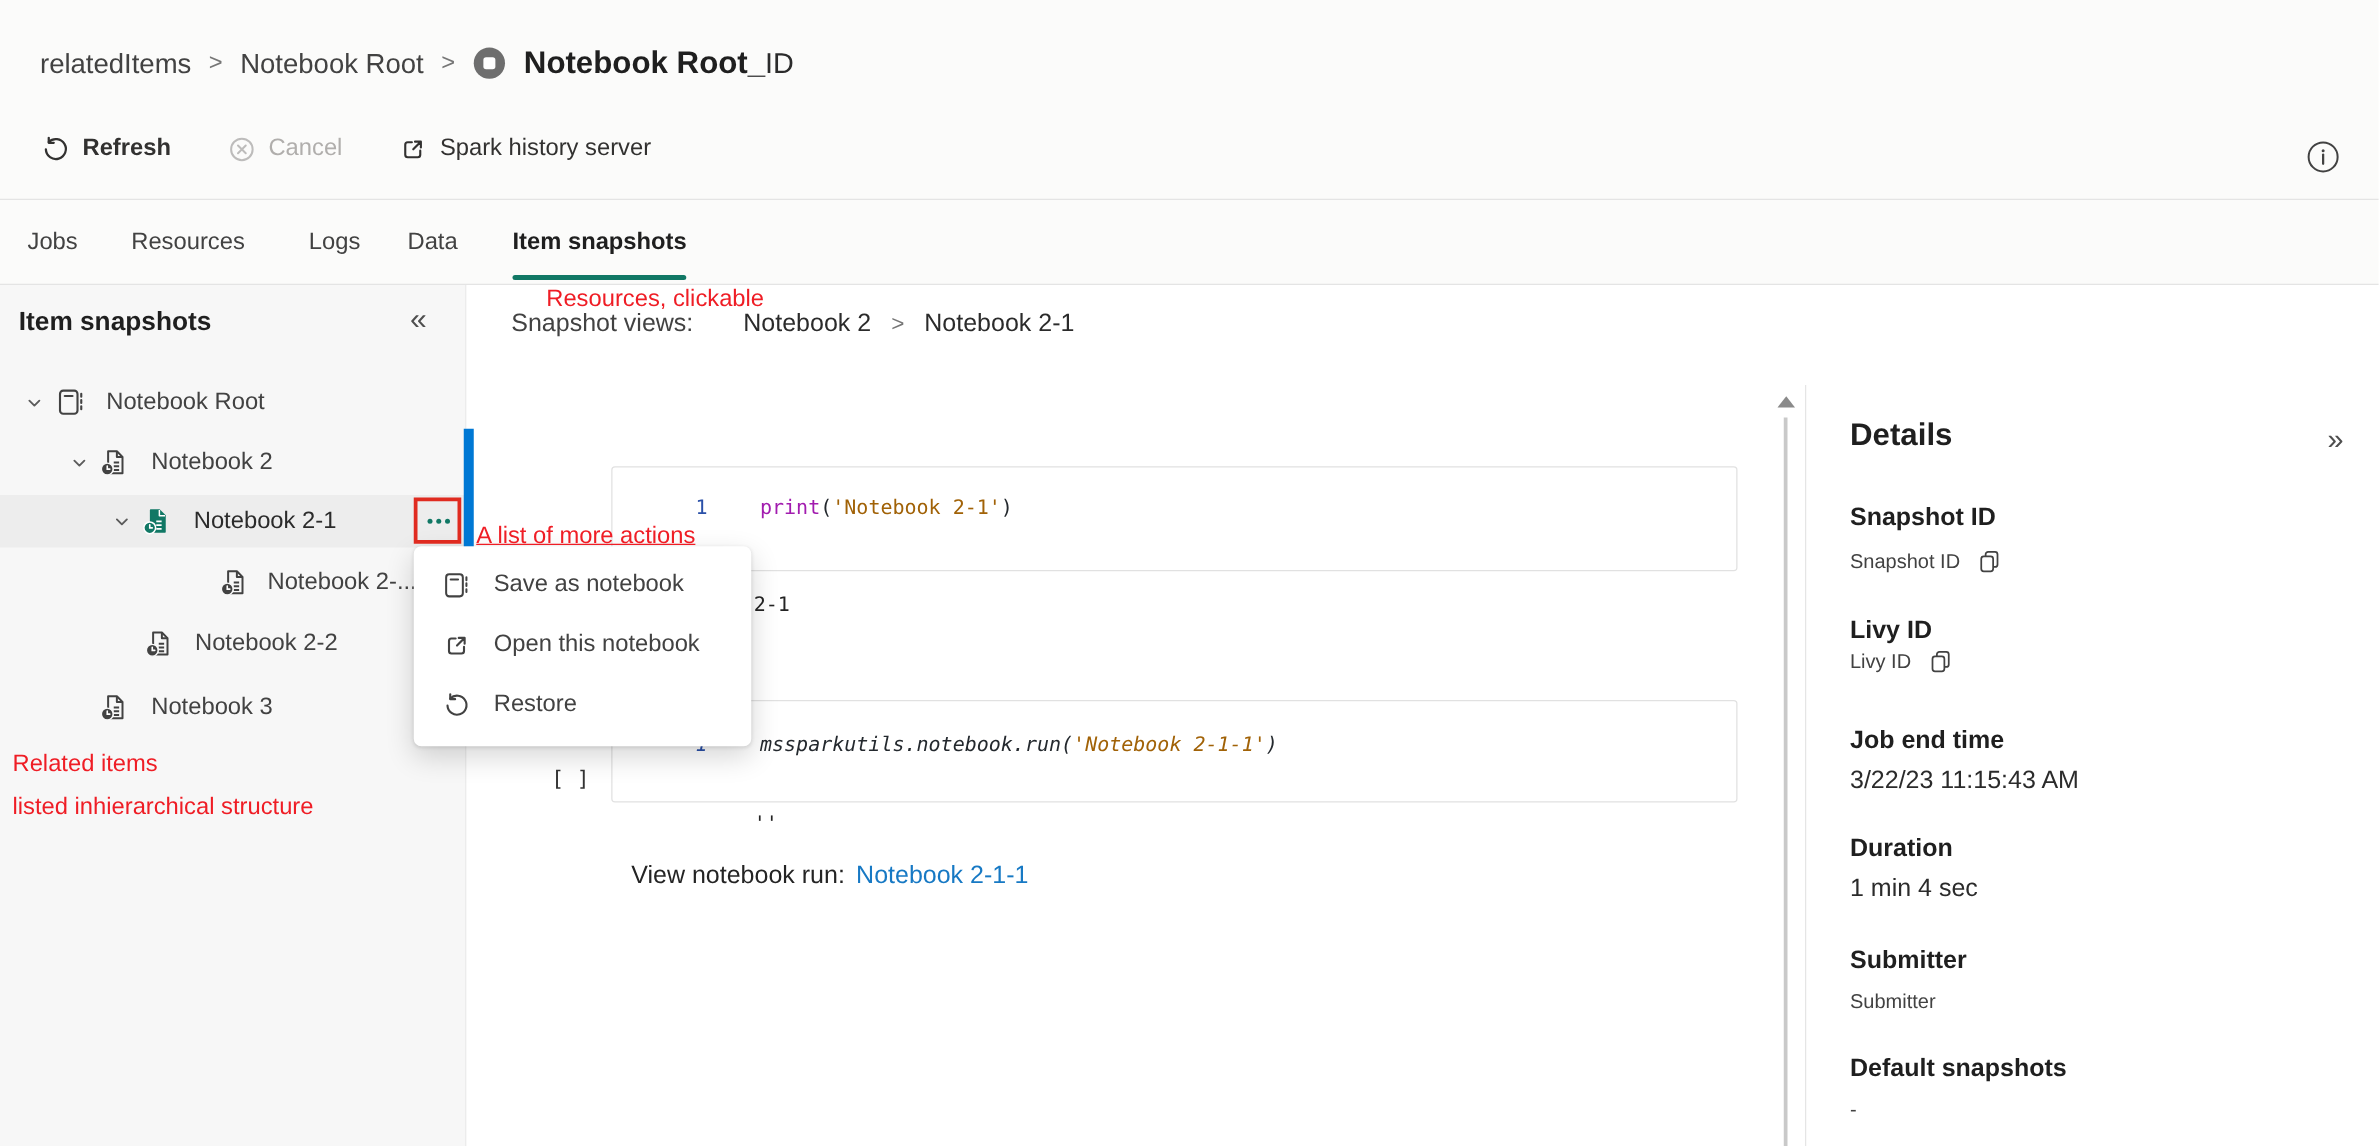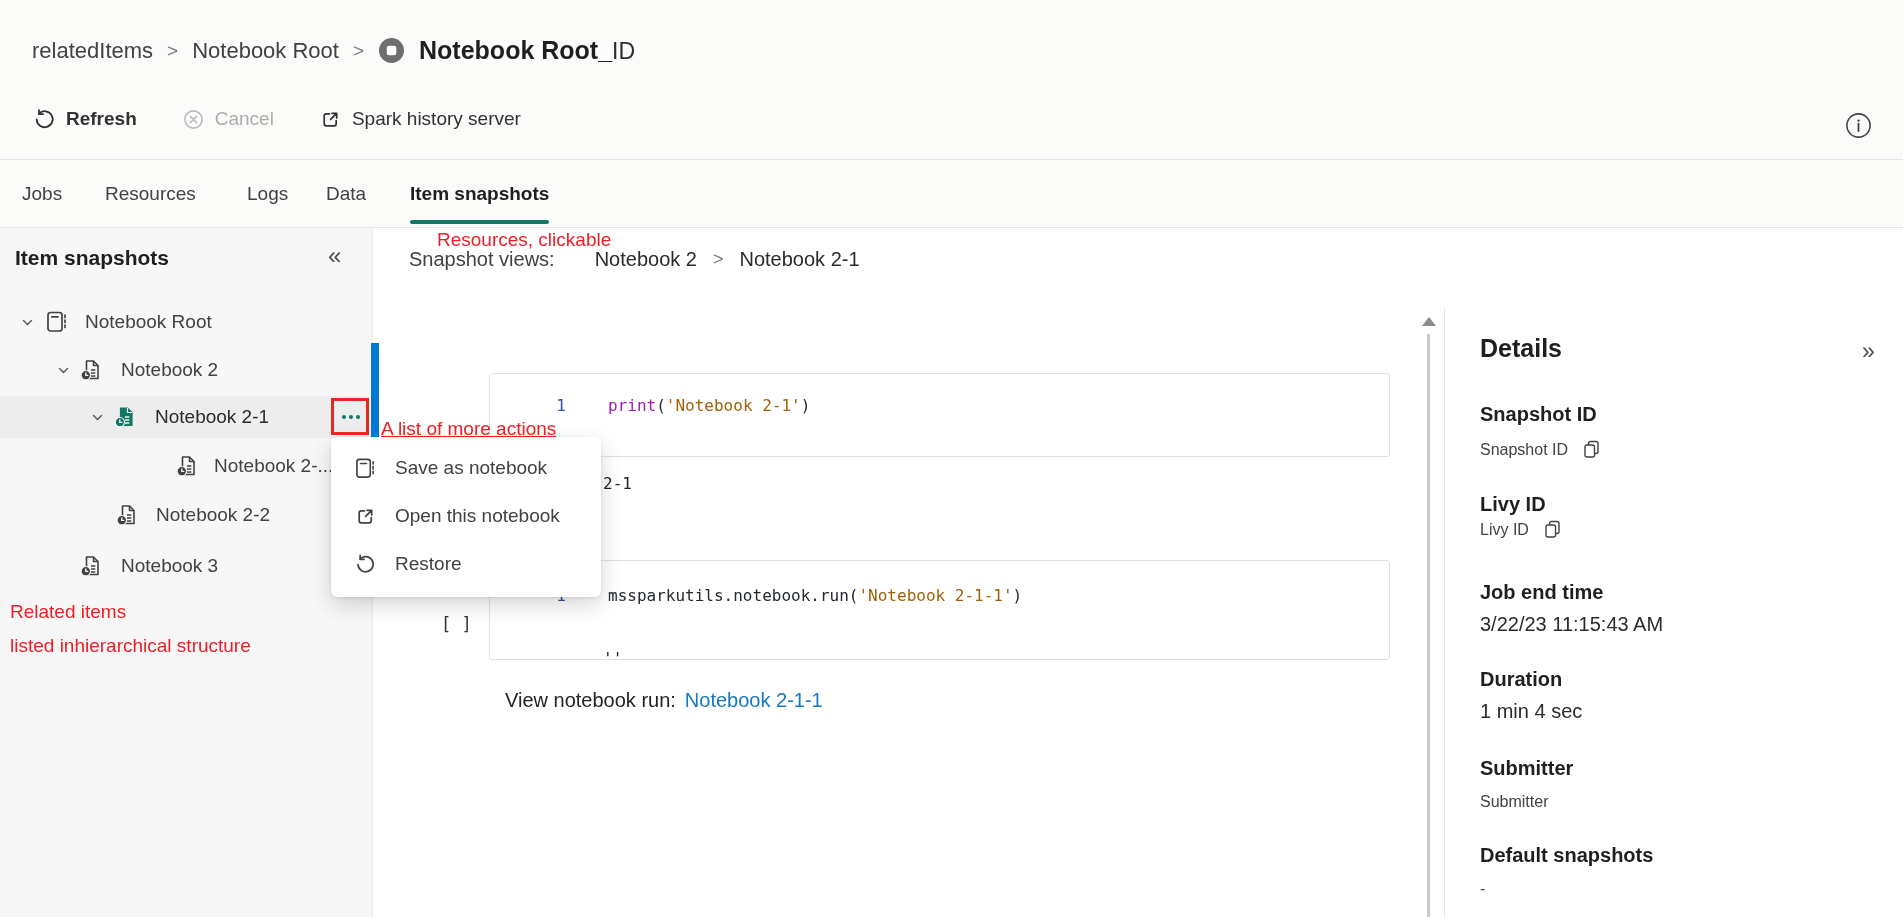--- a/index.html
+++ b/index.html
@@ -40,21 +40,21 @@
   .blue-bar{position:absolute;left:371px;top:343px;width:8px;height:94px;background:#0078d4;z-index:24;}
   .more-btn{position:absolute;left:336px;top:403px;width:30px;height:28px;display:flex;align-items:center;justify-content:center;gap:3px;cursor:pointer;z-index:26;}
   .more-dot{width:4px;height:4px;border-radius:50%;background:#117865;}
   
   .snapviews{position:absolute;left:409px;top:248px;display:flex;align-items:center;font-size:20px;color:#424242;}
   .snapviews .sv-crumb{color:#2b2b2b;cursor:pointer;}
   .snapviews .sv-sep{color:#767676;margin:0 16px;font-size:18px;}
   
   .code-cell{position:absolute;left:489px;width:901px;background:#fff;border:1px solid #e1e1e1;border-radius:3px;box-sizing:border-box;font-family:"DejaVu Sans Mono",monospace;font-size:16px;}
   .cell-1{top:373px;height:84px;}
-  .cell-2{top:560px;height:100px;}
+  .cell-2{top:560px;height:82px;font-style:italic;}
   .code-line{display:flex;}
   .cell-1 .code-line{padding-top:22px;}
   .cell-2 .code-line{padding-top:25px;}
   .line-num{display:inline-block;width:76px;text-align:right;color:#2a50a8;}
   .code-text{margin-left:42px;white-space:pre;color:#24292e;}
   .tok-function{color:#a21caf;}
   .tok-string{color:#a16207;}
   .tok-plain{color:#24292e;}
   .exec-label{position:absolute;left:441px;top:614px;font-family:"DejaVu Sans Mono",monospace;font-size:17px;color:#333;}
   .cell-output{position:absolute;left:603px;font-family:"DejaVu Sans Mono",monospace;font-size:16px;color:#242424;}

